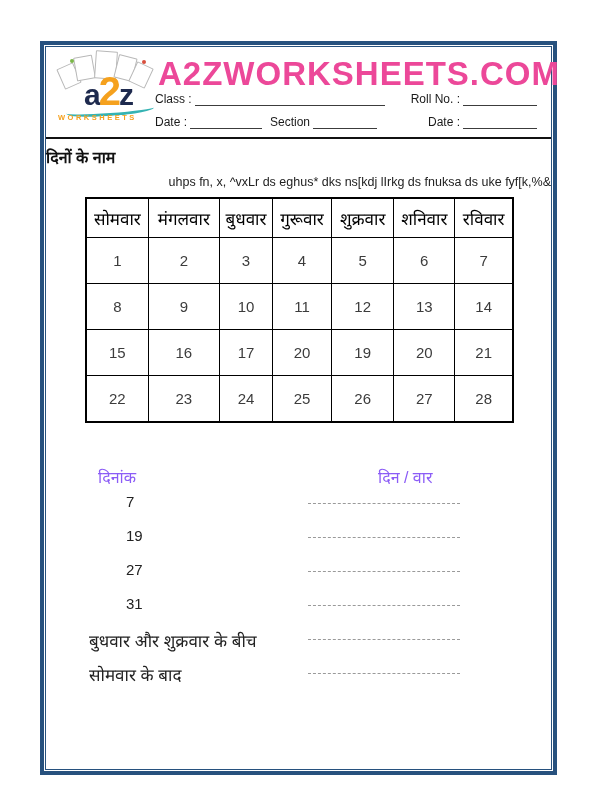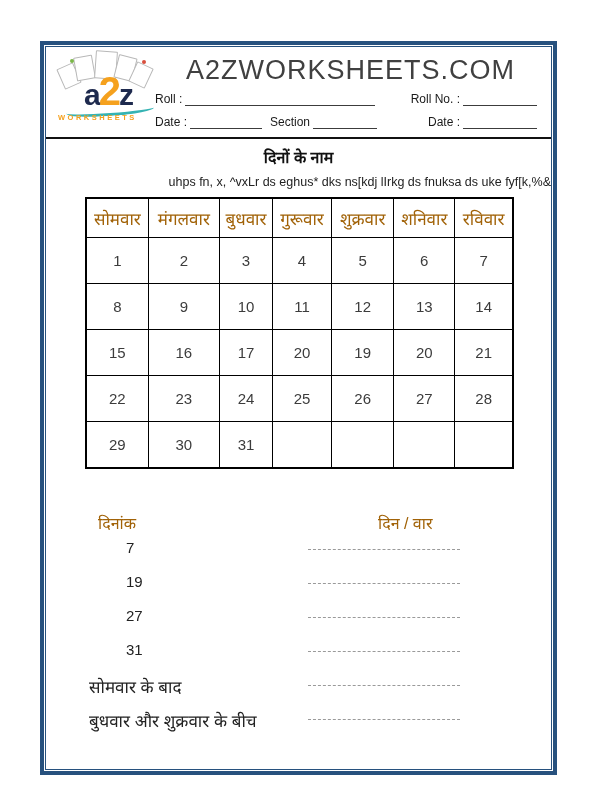--- a/index.html
+++ b/index.html
@@ -15,21 +15,21 @@
   .page-frame-inner{
     position:absolute;left:1px;top:1px;right:1px;bottom:1px;
     border:1px solid #27517e;
   }
   
   .header{
     position:relative;height:90px;border-bottom:2px solid #111;
   }
   .site-title{
     position:absolute;left:112px;right:8px;top:8px;text-align:center;
-    font-size:27px;font-weight:400;letter-spacing:1px;color:#404040;
+    font-size:33px;font-weight:700;letter-spacing:1px;color:#ec4899;
   }
   
   .logo{position:absolute;left:12px;top:2px;width:102px;height:76px;}
   .paper{position:absolute;background:#fff;border:1px solid #b8b8b8;border-radius:1px;}
   .p1{width:16px;height:20px;left:2px;top:16px;transform:rotate(-24deg);}
   .p2{width:17px;height:22px;left:17px;top:7px;transform:rotate(-10deg);}
   .p3{width:20px;height:26px;left:37px;top:2px;transform:rotate(4deg);}
   .p4{width:17px;height:22px;left:58px;top:7px;transform:rotate(14deg);}
   .p5{width:16px;height:20px;left:74px;top:15px;transform:rotate(25deg);}
   .speck-g{position:absolute;width:4px;height:4px;left:12px;top:10px;background:#7ab648;border-radius:50%;}
@@ -48,35 +48,35 @@
   .f-row2{top:67px;}
   .blank{border-bottom:1px solid #3c3c3c;height:14px;display:inline-block;}
   .b-name{width:190px;}
   .b-roll{width:74px;}
   .b-class{width:72px;margin-right:8px;}
   .b-section{width:64px;}
   .b-date{width:74px;}
   .lbl{margin-right:3px;}
   .push{margin-left:auto;}
   
-  .ws-title{margin-top:7px;text-align:center;font-size:16px;font-weight:700;color:#111;}
+  .ws-title{margin-top:7px;font-size:16px;font-weight:700;color:#111;}
   .instruction{margin:7px 0 0 6px;font-size:12.5px;color:#222;text-align:right;}
   
   table.calendar{
     margin:8px 0 0 39px;border-collapse:collapse;table-layout:fixed;width:429px;
     border:2px solid #000;
   }
   table.calendar th,table.calendar td{
     border:1.5px solid #000;text-align:center;vertical-align:middle;padding:0;
   }
-  table.calendar th{height:38px;font-size:17px;font-weight:400;color:#a16207;}
+  table.calendar th{height:38px;font-size:17px;font-weight:400;color:#000000;}
   table.calendar td{height:45px;font-size:15px;color:#3c3c3c;}
   
   .questions{margin-top:27px;position:relative;}
-  .q-head{position:relative;height:24px;font-size:16px;color:#a16207;margin-top:43px;}
+  .q-head{position:relative;height:24px;font-size:16px;color:#8b5cf6;margin-top:43px;}
   .q-head .dates{position:absolute;left:52px;}
   .q-head .days{position:absolute;left:332px;}
   .q-row{display:flex;height:34px;align-items:flex-start;}
   .q-label{width:262px;font-size:15px;color:#222;padding-top:3px;}
   .q-row.num .q-label{padding-left:80px;box-sizing:border-box;}
   .q-row.text .q-label{padding-left:43px;box-sizing:border-box;font-size:17px;}
   .answer-line{width:152px;height:13px;border-bottom:1px dashed #9a9a9a;}
 </style>
 </head>
 <body>
@@ -94,21 +94,21 @@
         <div class="speck-g"></div>
         <div class="speck-r"></div>
         <div class="logo-text"><span class="la">a</span><span class="l2">2</span><span class="lz">z</span></div>
         <div class="swoosh"></div>
         <div class="logo-word">WORKSHEETS</div>
       </div>
 
       <div class="site-title">A2ZWORKSHEETS.COM</div>
 
       <div class="f-row f-row1">
-        <span class="lbl">Roll :</span>
+        <span class="lbl">Class :</span>
         <span class="blank b-name"></span>
         <span class="lbl push">Roll No. :</span>
         <span class="blank b-roll"></span>
       </div>
       <div class="f-row f-row2">
         <span class="lbl">Date :</span>
         <span class="blank b-class"></span>
         <span class="lbl">Section</span>
         <span class="blank b-section"></span>
         <span class="lbl push">Date :</span>
@@ -170,29 +170,20 @@
         </tr>
         <tr>
           <td>22</td>
           <td>23</td>
           <td>24</td>
           <td>25</td>
           <td>26</td>
           <td>27</td>
           <td>28</td>
         </tr>
-        <tr>
-          <td>29</td>
-          <td>30</td>
-          <td>31</td>
-          <td></td>
-          <td></td>
-          <td></td>
-          <td></td>
-        </tr>
       </tbody>
     </table>
 
     <div class="questions">
       <div class="q-head">
         <span class="dates">दिनांक</span>
         <span class="days">दिन / वार</span>
       </div>
 
       <div class="q-row num">
@@ -205,23 +196,23 @@
       </div>
       <div class="q-row num">
         <div class="q-label">27</div>
         <div class="answer-line"></div>
       </div>
       <div class="q-row num">
         <div class="q-label">31</div>
         <div class="answer-line"></div>
       </div>
       <div class="q-row text">
+        <div class="q-label">बुधवार और शुक्रवार के बीच</div>
+        <div class="answer-line"></div>
+      </div>
+      <div class="q-row text">
         <div class="q-label">सोमवार के बाद</div>
-        <div class="answer-line"></div>
-      </div>
-      <div class="q-row text">
-        <div class="q-label">बुधवार और शुक्रवार के बीच</div>
         <div class="answer-line"></div>
       </div>
     </div>
 
   </div>
 </div>
 
 </body></html>

